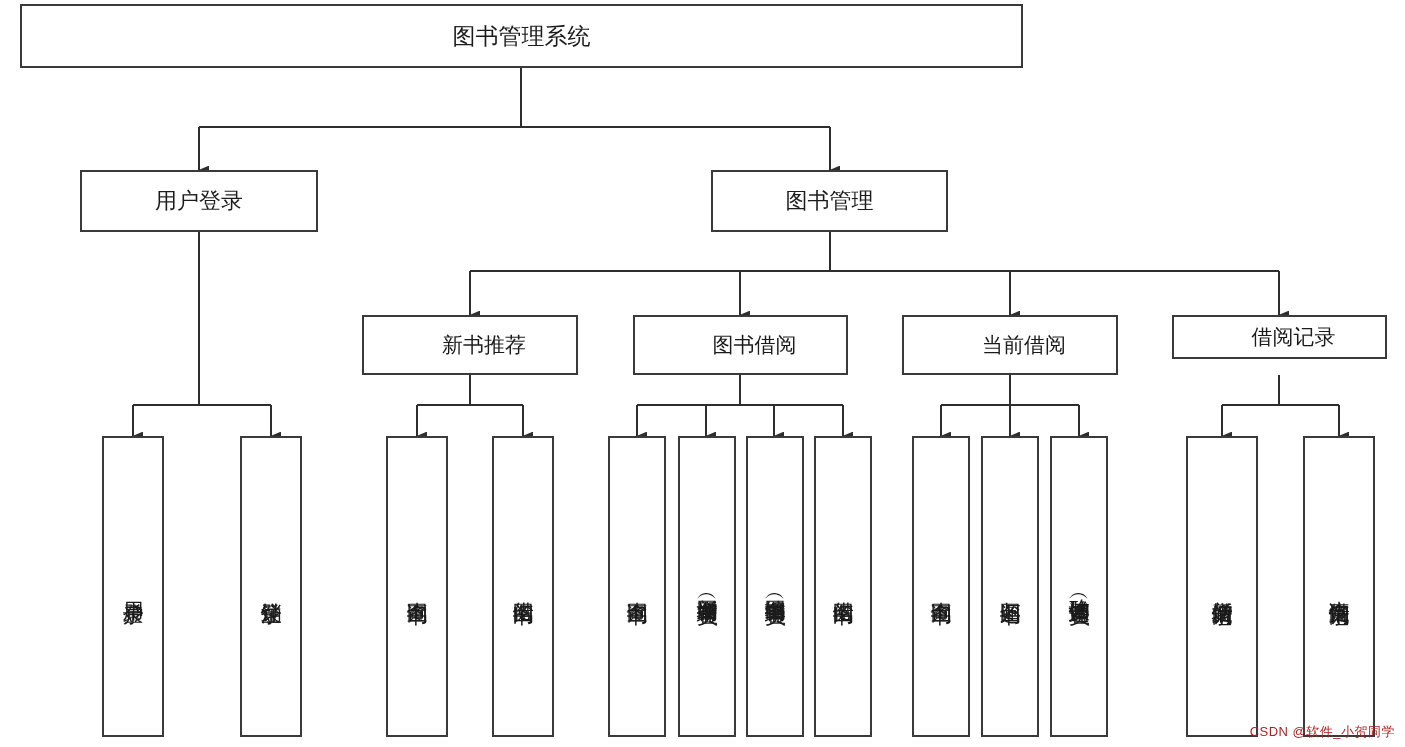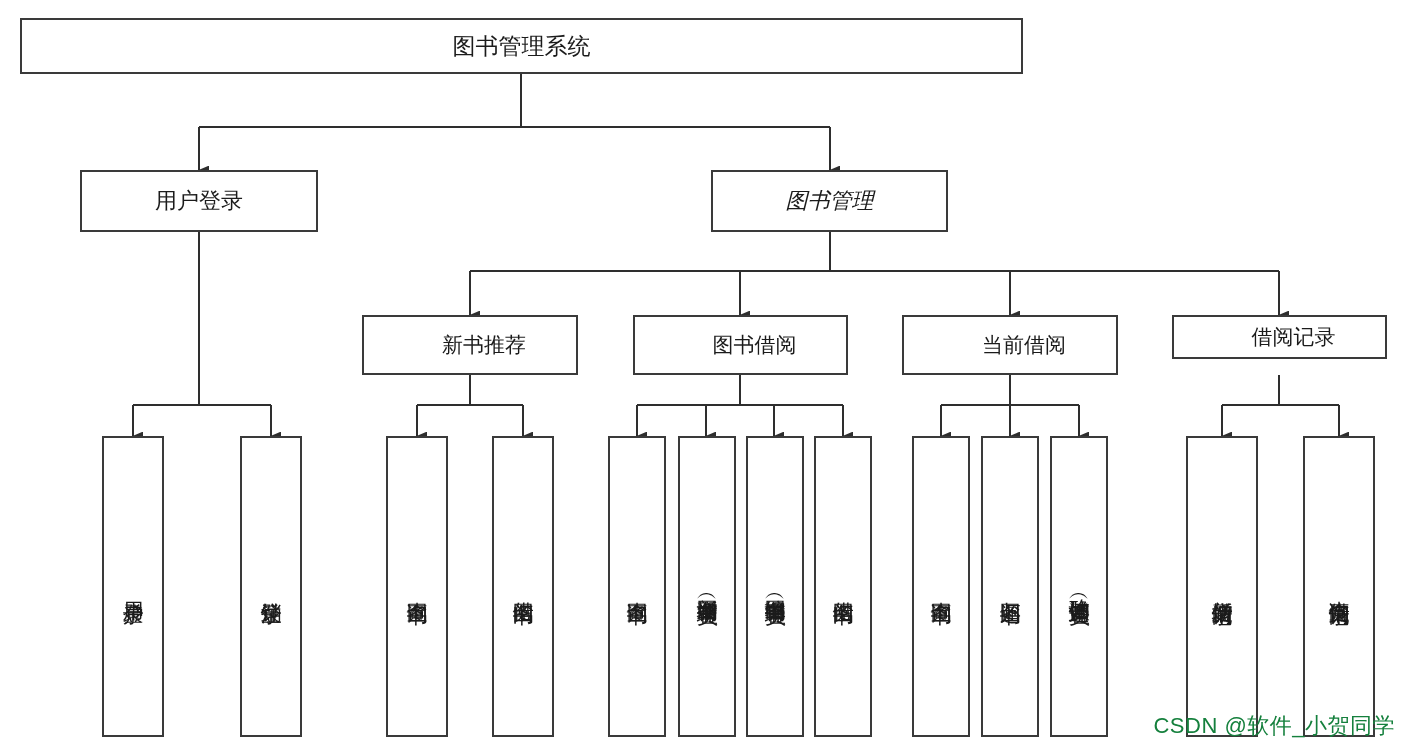--- a/index.html
+++ b/index.html
@@ -69,22 +69,22 @@
     letter-spacing: 1px;
     color: #1b1b1b;
     white-space: nowrap;
     text-align: center;
   }
   
   #watermark {
     position: absolute;
     right: 10px;
     bottom: 6px;
-    font-size: 22px;
-    color: #15803d;
+    font-size: 13px;
+    color: #b91c1c;
     z-index: 3;
     white-space: nowrap;
     letter-spacing: 0.5px;
   }
 </style>
 </head>
 <body>
 
 <div id="canvas">
 
@@ -131,25 +131,25 @@
       <line x1="1010" y1="405" x2="1010" y2="436" marker-end="url(#arrowhead)"></line>
       <line x1="1079" y1="405" x2="1079" y2="436" marker-end="url(#arrowhead)"></line>
 
       <line x1="1279" y1="375" x2="1279" y2="405"></line>
       <line x1="1222" y1="405" x2="1339" y2="405"></line>
       <line x1="1222" y1="405" x2="1222" y2="436" marker-end="url(#arrowhead)"></line>
       <line x1="1339" y1="405" x2="1339" y2="436" marker-end="url(#arrowhead)"></line>
     </g>
   </svg>
 
-  <div class="node root" style="left:20px; top:18px; width:1003px; height:56px;">图书管理系统</div>
+  <div class="node root" style="left:20px; top:4px; width:1003px; height:64px;">图书管理系统</div>
 
   <div class="node branch" style="left:80px; top:170px; width:238px; height:62px;">用户登录</div>
 
-  <div class="node branch" style="left:711px; top:170px; width:237px; height:62px;font-style:italic;">图书管理</div>
+  <div class="node branch" style="left:711px; top:170px; width:237px; height:62px;">图书管理</div>
 
   <div class="node sub" style="left:362px; top:315px; width:216px; height:60px;">新书推荐</div>
 
   <div class="node sub" style="left:902px; top:315px; width:216px; height:60px;">当前借阅</div>
 
   <div class="node sub" style="left:633px; top:315px; width:215px; height:60px;">图书借阅</div>
 
   <div class="node sub" style="left:1172px; top:315px; width:215px; height:44px;">借阅记录</div>
 
   <div class="leaf" style="left:102px; top:436px; width:62px; height:301px;">

